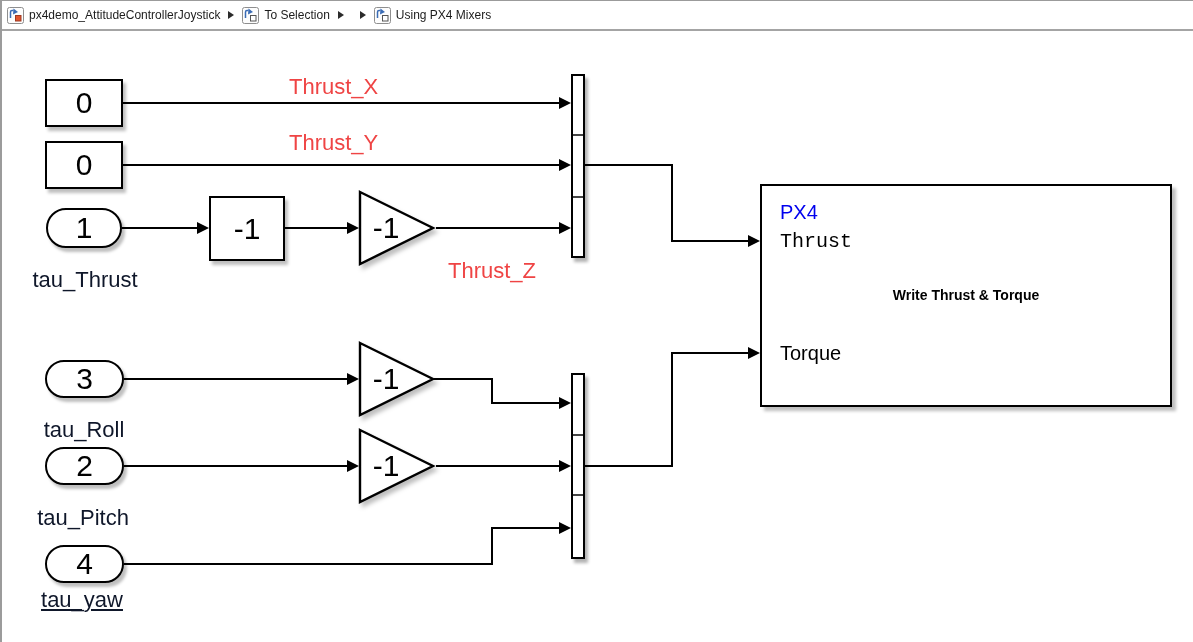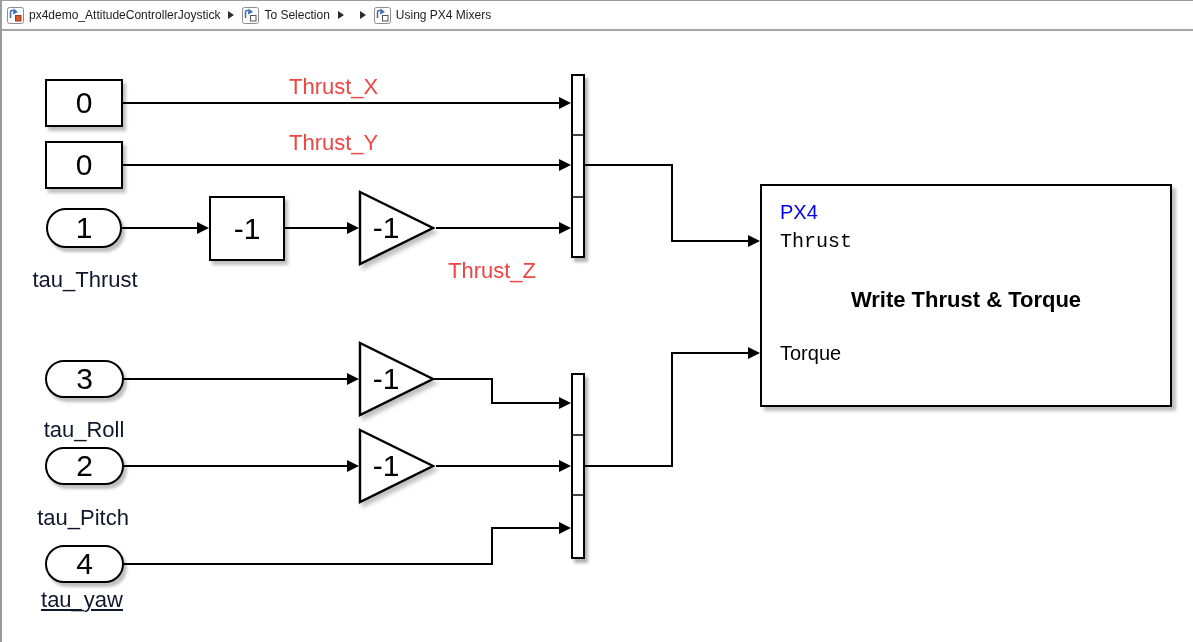--- a/index.html
+++ b/index.html
@@ -66,21 +66,21 @@
   .bigblk {
     position:absolute; left:758px; top:153px; width:412px; height:223px;
     background:#fff; border:2px solid #000; box-shadow:4px 4px 3px rgba(0,0,0,0.25);
   }
   .bigblk .inner { position:absolute; font-size:20px; color:#000; white-space:nowrap; }
   .masklbl { left:18px; top:15px; font-weight:400; }
   .portlbl1 { left:18px; top:44px;font-family:Liberation Mono, monospace; }
   .portlbl2 { left:18px; top:156px; }
   .blktitle {
     position:absolute; left:0; top:101px; width:100%; text-align:center;
-    font-size:22px; font-weight:bold; color:#000; white-space:nowrap;
+    font-size:14px; font-weight:bold; color:#000; white-space:nowrap;
   }
 </style>
 </head>
 <body>
 
 <div class="app">
 
   <div class="crumbbar">
     <span class="crumb">
       <svg class="cicon" width="17" height="17" viewBox="0 0 17 17">

